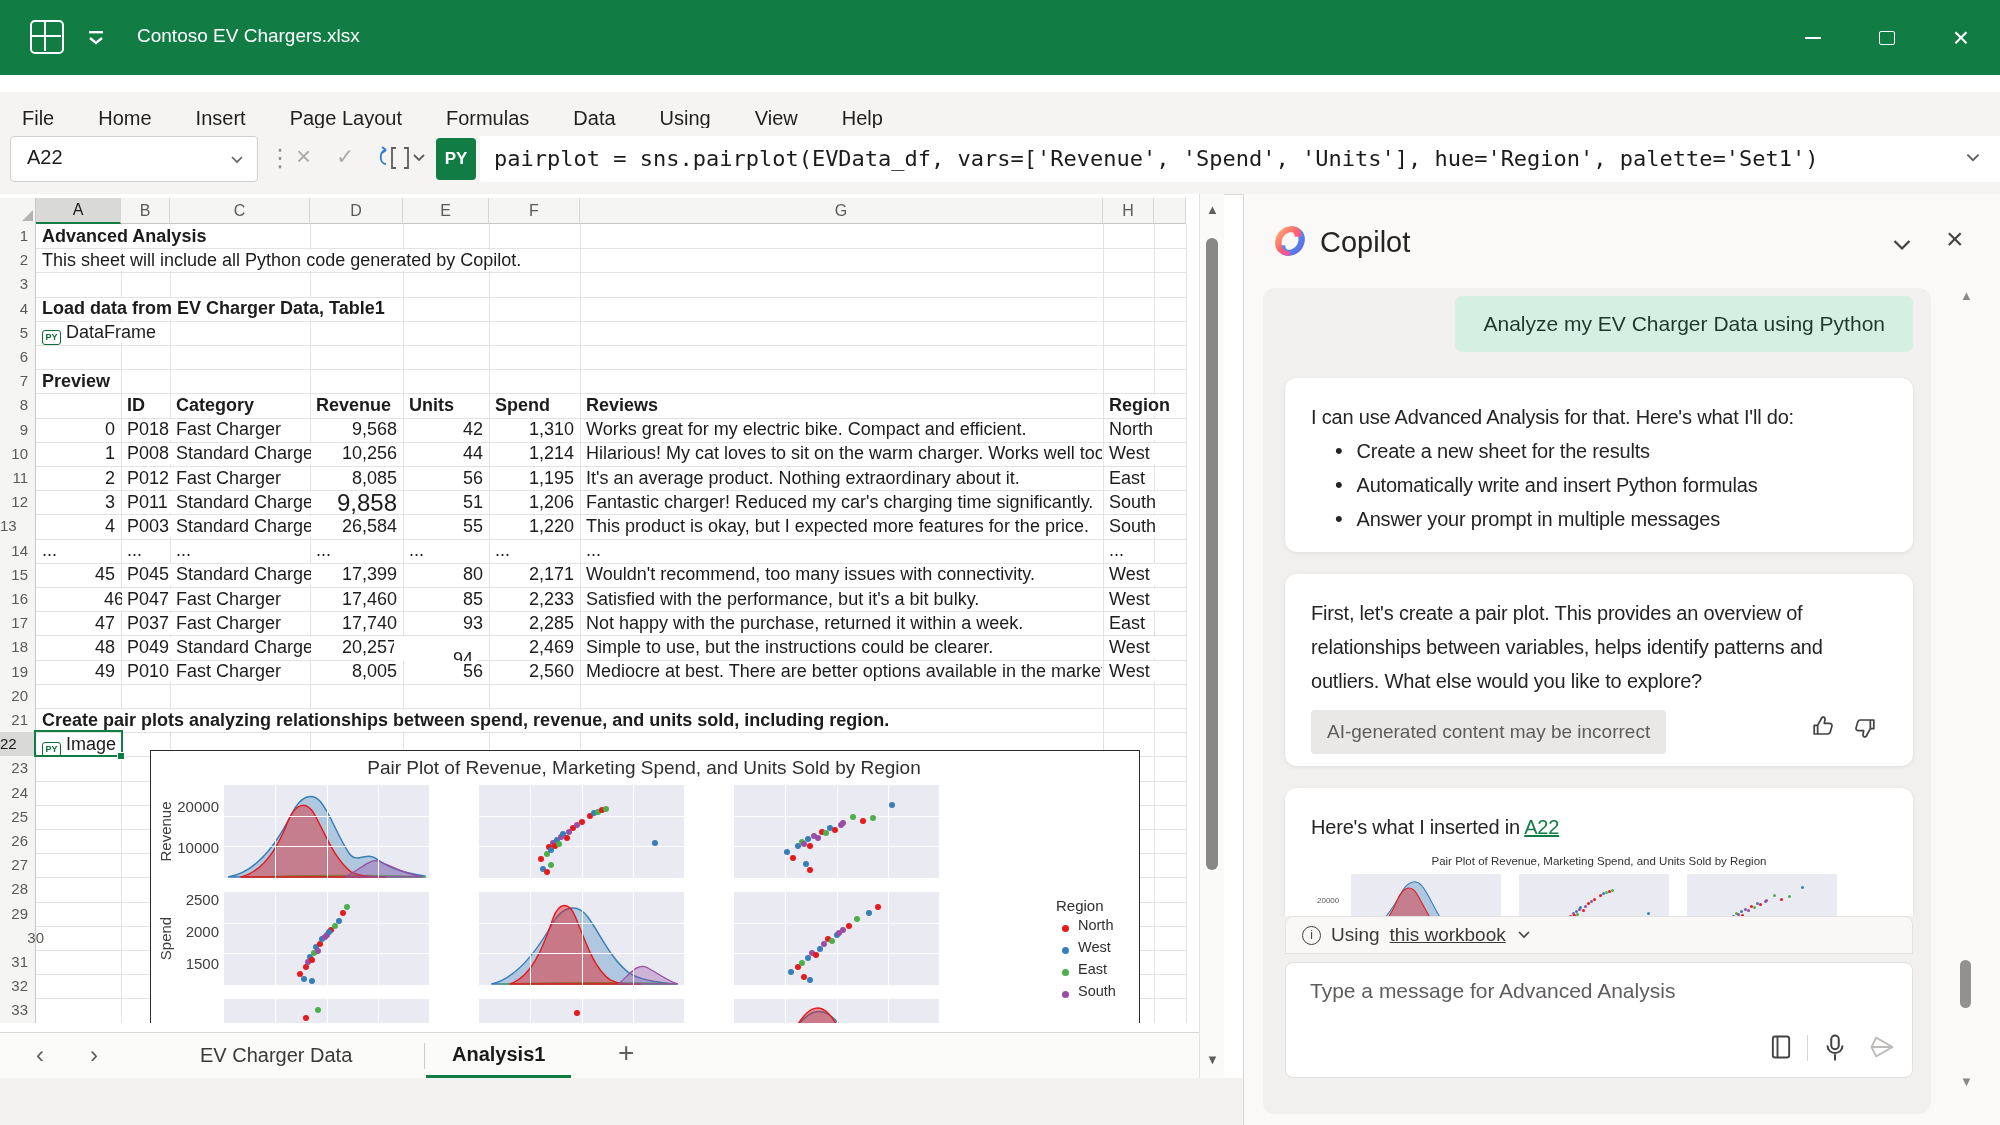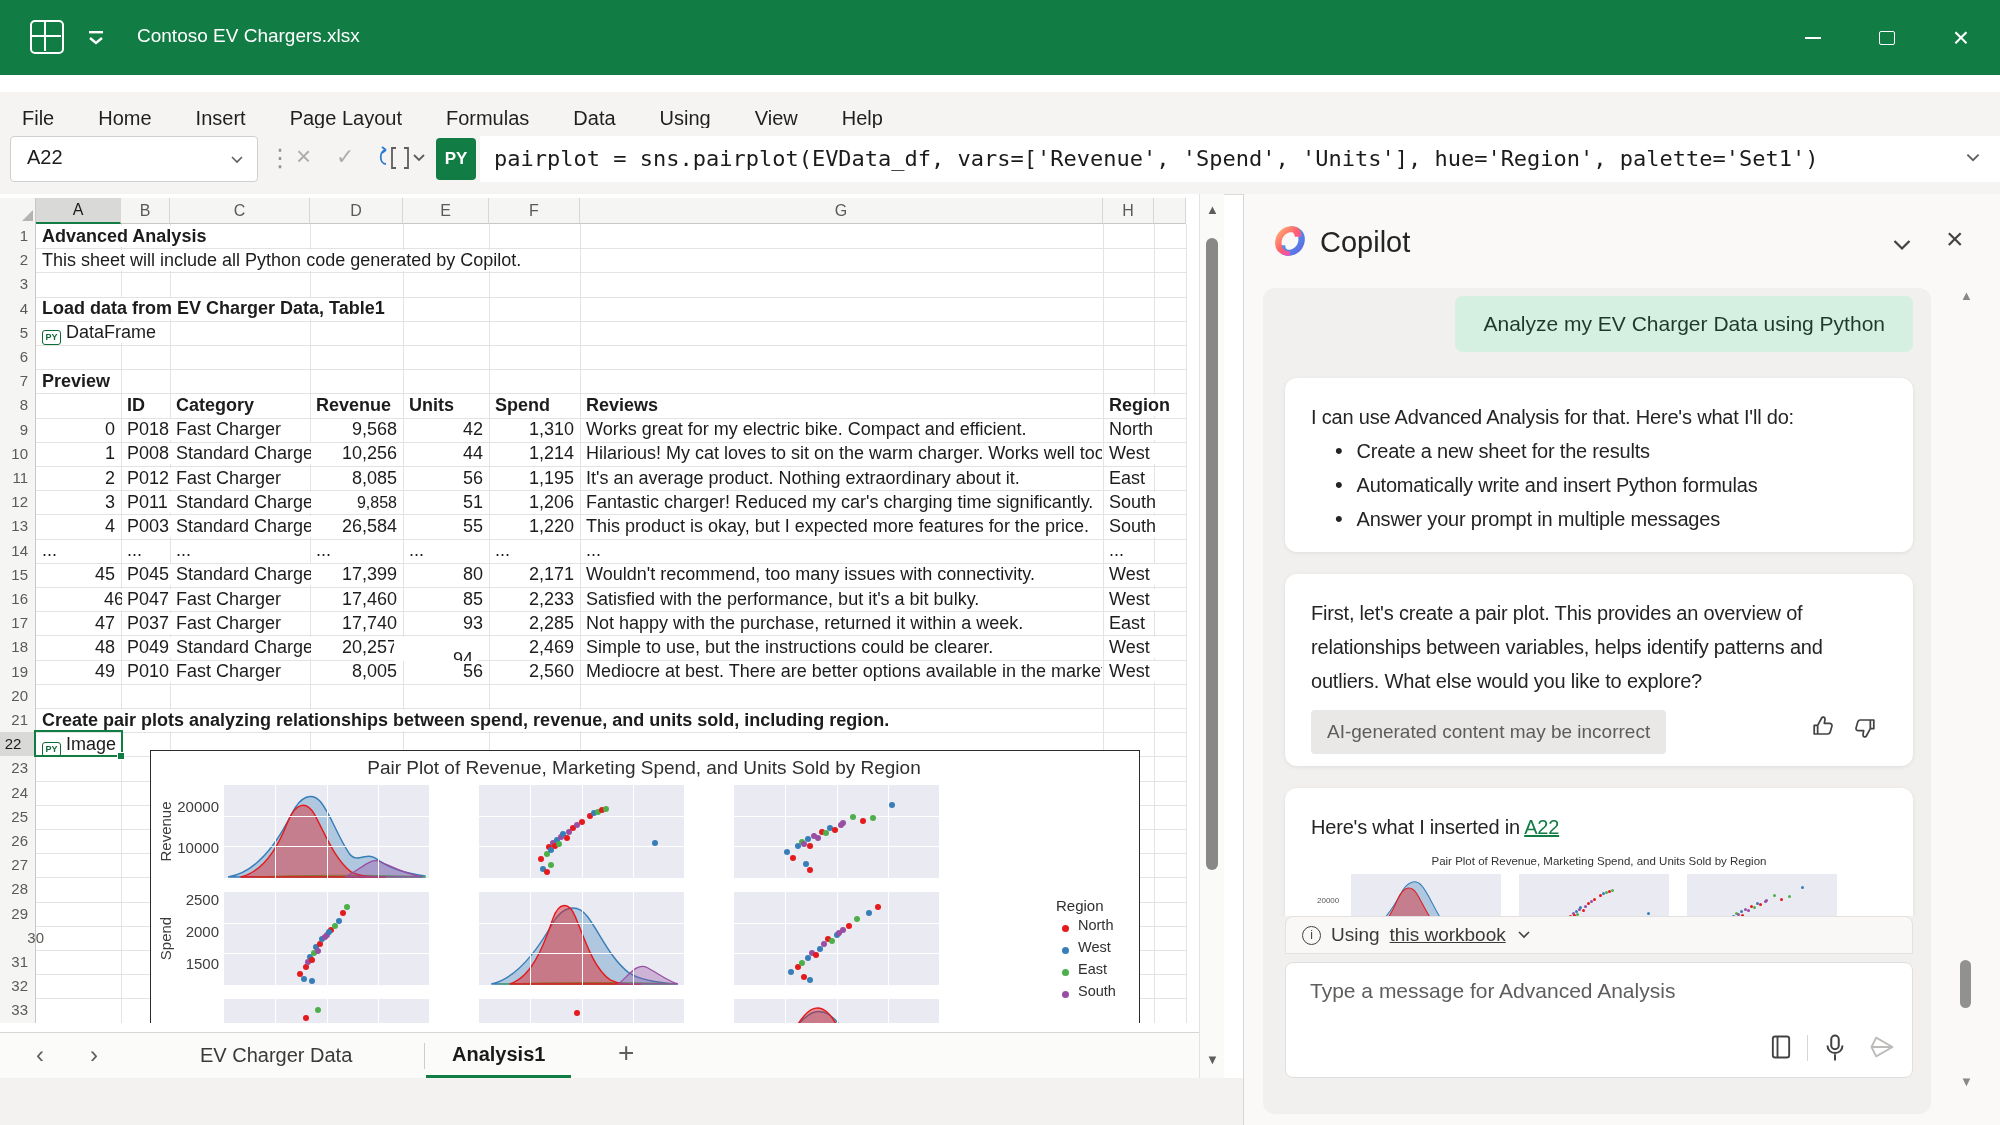--- a/index.html
+++ b/index.html
@@ -154,30 +154,30 @@
       <div style="position: absolute; left: 0px; top: 78.4px; width: 36px; height: 24.2px; line-height: 24.2px; text-align: right; padding-right: 8px; box-sizing: border-box; font-size: 15px; color: rgb(91, 90, 88);">3</div>
       <div style="position: absolute; left: 0px; top: 102.6px; width: 36px; height: 24.2px; line-height: 24.2px; text-align: right; padding-right: 8px; box-sizing: border-box; font-size: 15px; color: rgb(91, 90, 88);">4</div>
       <div style="position: absolute; left: 0px; top: 126.8px; width: 36px; height: 24.2px; line-height: 24.2px; text-align: right; padding-right: 8px; box-sizing: border-box; font-size: 15px; color: rgb(91, 90, 88);">5</div>
       <div style="position: absolute; left: 0px; top: 151px; width: 36px; height: 24.2px; line-height: 24.2px; text-align: right; padding-right: 8px; box-sizing: border-box; font-size: 15px; color: rgb(91, 90, 88);">6</div>
       <div style="position: absolute; left: 0px; top: 175.2px; width: 36px; height: 24.2px; line-height: 24.2px; text-align: right; padding-right: 8px; box-sizing: border-box; font-size: 15px; color: rgb(91, 90, 88);">7</div>
       <div style="position: absolute; left: 0px; top: 199.4px; width: 36px; height: 24.2px; line-height: 24.2px; text-align: right; padding-right: 8px; box-sizing: border-box; font-size: 15px; color: rgb(91, 90, 88);">8</div>
       <div style="position: absolute; left: 0px; top: 223.6px; width: 36px; height: 24.2px; line-height: 24.2px; text-align: right; padding-right: 8px; box-sizing: border-box; font-size: 15px; color: rgb(91, 90, 88);">9</div>
       <div style="position: absolute; left: 0px; top: 247.8px; width: 36px; height: 24.2px; line-height: 24.2px; text-align: right; padding-right: 8px; box-sizing: border-box; font-size: 15px; color: rgb(91, 90, 88);">10</div>
       <div style="position: absolute; left: 0px; top: 272px; width: 36px; height: 24.2px; line-height: 24.2px; text-align: right; padding-right: 8px; box-sizing: border-box; font-size: 15px; color: rgb(91, 90, 88);">11</div>
       <div style="position: absolute; left: 0px; top: 296.2px; width: 36px; height: 24.2px; line-height: 24.2px; text-align: right; padding-right: 8px; box-sizing: border-box; font-size: 15px; color: rgb(91, 90, 88);">12</div>
-      <div style="position: absolute; left: 0px; top: 320.4px; width: 36px; height: 24.2px; line-height: 24.2px; text-align: right; padding-right: 8px; box-sizing: border-box; font-size: 15px; color: rgb(91, 90, 88);">13</div>
+      <div style="position: absolute; left: 0px; top: 320.4px; width: 36px; height: 24.2px; line-height: 24.2px; text-align: left; padding-right: 8px; box-sizing: border-box; font-size: 15px; color: rgb(91, 90, 88);">13</div>
       <div style="position: absolute; left: 0px; top: 344.6px; width: 36px; height: 24.2px; line-height: 24.2px; text-align: right; padding-right: 8px; box-sizing: border-box; font-size: 15px; color: rgb(91, 90, 88);">14</div>
       <div style="position: absolute; left: 0px; top: 368.8px; width: 36px; height: 24.2px; line-height: 24.2px; text-align: right; padding-right: 8px; box-sizing: border-box; font-size: 15px; color: rgb(91, 90, 88);">15</div>
       <div style="position: absolute; left: 0px; top: 393px; width: 36px; height: 24.2px; line-height: 24.2px; text-align: right; padding-right: 8px; box-sizing: border-box; font-size: 15px; color: rgb(91, 90, 88);">16</div>
       <div style="position: absolute; left: 0px; top: 417.2px; width: 36px; height: 24.2px; line-height: 24.2px; text-align: right; padding-right: 8px; box-sizing: border-box; font-size: 15px; color: rgb(91, 90, 88);">17</div>
       <div style="position: absolute; left: 0px; top: 441.4px; width: 36px; height: 24.2px; line-height: 24.2px; text-align: right; padding-right: 8px; box-sizing: border-box; font-size: 15px; color: rgb(91, 90, 88);">18</div>
       <div style="position: absolute; left: 0px; top: 465.6px; width: 36px; height: 24.2px; line-height: 24.2px; text-align: right; padding-right: 8px; box-sizing: border-box; font-size: 15px; color: rgb(91, 90, 88);">19</div>
       <div style="position: absolute; left: 0px; top: 489.8px; width: 36px; height: 24.2px; line-height: 24.2px; text-align: right; padding-right: 8px; box-sizing: border-box; font-size: 15px; color: rgb(91, 90, 88);">20</div>
       <div style="position: absolute; left: 0px; top: 514px; width: 36px; height: 24.2px; line-height: 24.2px; text-align: right; padding-right: 8px; box-sizing: border-box; font-size: 15px; color: rgb(91, 90, 88);">21</div>
-      <div style="position: absolute; left: 0px; top: 538.2px; width: 36px; height: 24.2px; line-height: 24.2px; text-align: center; padding-right: 8px; box-sizing: border-box; font-size: 15px; color: rgb(26, 26, 26); background: rgb(217, 217, 216); border-right: 2px solid rgb(17, 124, 68);">22</div>
+      <div style="position: absolute; left: 0px; top: 538.2px; width: 36px; height: 24.2px; line-height: 24.2px; text-align: left; padding-right: 8px; box-sizing: border-box; font-size: 15px; color: rgb(26, 26, 26); background: rgb(217, 217, 216); border-right: 2px solid rgb(17, 124, 68);">22</div>
       <div style="position: absolute; left: 0px; top: 562.4px; width: 36px; height: 24.2px; line-height: 24.2px; text-align: right; padding-right: 8px; box-sizing: border-box; font-size: 15px; color: rgb(91, 90, 88);">23</div>
       <div style="position: absolute; left: 0px; top: 586.6px; width: 36px; height: 24.2px; line-height: 24.2px; text-align: right; padding-right: 8px; box-sizing: border-box; font-size: 15px; color: rgb(91, 90, 88);">24</div>
       <div style="position: absolute; left: 0px; top: 610.8px; width: 36px; height: 24.2px; line-height: 24.2px; text-align: right; padding-right: 8px; box-sizing: border-box; font-size: 15px; color: rgb(91, 90, 88);">25</div>
       <div style="position: absolute; left: 0px; top: 635px; width: 36px; height: 24.2px; line-height: 24.2px; text-align: right; padding-right: 8px; box-sizing: border-box; font-size: 15px; color: rgb(91, 90, 88);">26</div>
       <div style="position: absolute; left: 0px; top: 659.2px; width: 36px; height: 24.2px; line-height: 24.2px; text-align: right; padding-right: 8px; box-sizing: border-box; font-size: 15px; color: rgb(91, 90, 88);">27</div>
       <div style="position: absolute; left: 0px; top: 683.4px; width: 36px; height: 24.2px; line-height: 24.2px; text-align: right; padding-right: 8px; box-sizing: border-box; font-size: 15px; color: rgb(91, 90, 88);">28</div>
       <div style="position: absolute; left: 0px; top: 707.6px; width: 36px; height: 24.2px; line-height: 24.2px; text-align: right; padding-right: 8px; box-sizing: border-box; font-size: 15px; color: rgb(91, 90, 88);">29</div>
       <div style="position: absolute; left: 16px; top: 731.8px; width: 36px; height: 24.2px; line-height: 24.2px; text-align: right; padding-right: 8px; box-sizing: border-box; font-size: 15px; color: rgb(91, 90, 88);">30</div>
       <div style="position: absolute; left: 0px; top: 756px; width: 36px; height: 24.2px; line-height: 24.2px; text-align: right; padding-right: 8px; box-sizing: border-box; font-size: 15px; color: rgb(91, 90, 88);">31</div>
       <div style="position: absolute; left: 0px; top: 780.2px; width: 36px; height: 24.2px; line-height: 24.2px; text-align: right; padding-right: 8px; box-sizing: border-box; font-size: 15px; color: rgb(91, 90, 88);">32</div>
@@ -258,21 +258,21 @@
       <div style="position: absolute; left: 122px; top: 273.5px; height: 21.2px; line-height: 21.2px; font-size: 18px; color: rgb(28, 28, 28); background: rgb(255, 255, 255); padding: 0px 5px; white-space: nowrap; z-index: 2;">P012</div>
       <div style="position: absolute; left: 171px; top: 273.5px; height: 21.2px; line-height: 21.2px; font-size: 18px; color: rgb(28, 28, 28); background: rgb(255, 255, 255); padding: 0px 5px; white-space: nowrap; z-index: 2;">Fast Charger</div>
       <div style="position: absolute; left: 311px; top: 273.5px; height: 21.2px; line-height: 21.2px; font-size: 18px; color: rgb(28, 28, 28); background: rgb(255, 255, 255); padding: 0px 5px; white-space: nowrap; z-index: 2; width: 91px; box-sizing: border-box; text-align: right;">8,085</div>
       <div style="position: absolute; left: 404px; top: 273.5px; height: 21.2px; line-height: 21.2px; font-size: 18px; color: rgb(28, 28, 28); background: rgb(255, 255, 255); padding: 0px 5px; white-space: nowrap; z-index: 2; width: 84px; box-sizing: border-box; text-align: right;">56</div>
       <div style="position: absolute; left: 490px; top: 273.5px; height: 21.2px; line-height: 21.2px; font-size: 18px; color: rgb(28, 28, 28); background: rgb(255, 255, 255); padding: 0px 5px; white-space: nowrap; z-index: 2; width: 89px; box-sizing: border-box; text-align: right;">1,195</div>
       <div style="position: absolute; left: 581px; top: 273.5px; height: 21.2px; line-height: 21.2px; font-size: 18px; color: rgb(28, 28, 28); background: rgb(255, 255, 255); padding: 0px 5px; white-space: nowrap; z-index: 2; width: 521px; box-sizing: border-box; overflow: hidden;">It's an average product. Nothing extraordinary about it.</div>
       <div style="position: absolute; left: 1104px; top: 273.5px; height: 21.2px; line-height: 21.2px; font-size: 18px; color: rgb(28, 28, 28); background: rgb(255, 255, 255); padding: 0px 5px; white-space: nowrap; z-index: 2;">East</div>
       <div style="position: absolute; left: 37px; top: 297.7px; height: 21.2px; line-height: 21.2px; font-size: 18px; color: rgb(28, 28, 28); background: rgb(255, 255, 255); padding: 0px 5px; white-space: nowrap; z-index: 2; width: 83px; box-sizing: border-box; text-align: right;">3</div>
       <div style="position: absolute; left: 122px; top: 297.7px; height: 21.2px; line-height: 21.2px; font-size: 18px; color: rgb(28, 28, 28); background: rgb(255, 255, 255); padding: 0px 5px; white-space: nowrap; z-index: 2;">P011</div>
       <div style="position: absolute; left: 171px; top: 297.7px; height: 21.2px; line-height: 21.2px; font-size: 18px; color: rgb(28, 28, 28); background: rgb(255, 255, 255); padding: 0px 5px; white-space: nowrap; z-index: 2;">Standard Charger</div>
-      <div style="position: absolute; left: 311px; top: 297.7px; height: 21.2px; line-height: 21.2px; font-size: 16px; color: rgb(28, 28, 28); background: rgb(255, 255, 255); padding: 0px 5px; white-space: nowrap; z-index: 2; width: 91px; box-sizing: border-box; text-align: right;">9,858</div>
+      <div style="position: absolute; left: 311px; top: 297.7px; height: 21.2px; line-height: 21.2px; font-size: 24px; color: rgb(28, 28, 28); background: rgb(255, 255, 255); padding: 0px 5px; white-space: nowrap; z-index: 2; width: 91px; box-sizing: border-box; text-align: right;">9,858</div>
       <div style="position: absolute; left: 404px; top: 297.7px; height: 21.2px; line-height: 21.2px; font-size: 18px; color: rgb(28, 28, 28); background: rgb(255, 255, 255); padding: 0px 5px; white-space: nowrap; z-index: 2; width: 84px; box-sizing: border-box; text-align: right;">51</div>
       <div style="position: absolute; left: 490px; top: 297.7px; height: 21.2px; line-height: 21.2px; font-size: 18px; color: rgb(28, 28, 28); background: rgb(255, 255, 255); padding: 0px 5px; white-space: nowrap; z-index: 2; width: 89px; box-sizing: border-box; text-align: right;">1,206</div>
       <div style="position: absolute; left: 581px; top: 297.7px; height: 21.2px; line-height: 21.2px; font-size: 18px; color: rgb(28, 28, 28); background: rgb(255, 255, 255); padding: 0px 5px; white-space: nowrap; z-index: 2; width: 521px; box-sizing: border-box; overflow: hidden;">Fantastic charger! Reduced my car's charging time significantly.</div>
       <div style="position: absolute; left: 1104px; top: 297.7px; height: 21.2px; line-height: 21.2px; font-size: 18px; color: rgb(28, 28, 28); background: rgb(255, 255, 255); padding: 0px 5px; white-space: nowrap; z-index: 2;">South</div>
       <div style="position: absolute; left: 37px; top: 321.9px; height: 21.2px; line-height: 21.2px; font-size: 18px; color: rgb(28, 28, 28); background: rgb(255, 255, 255); padding: 0px 5px; white-space: nowrap; z-index: 2; width: 83px; box-sizing: border-box; text-align: right;">4</div>
       <div style="position: absolute; left: 122px; top: 321.9px; height: 21.2px; line-height: 21.2px; font-size: 18px; color: rgb(28, 28, 28); background: rgb(255, 255, 255); padding: 0px 5px; white-space: nowrap; z-index: 2;">P003</div>
       <div style="position: absolute; left: 171px; top: 321.9px; height: 21.2px; line-height: 21.2px; font-size: 18px; color: rgb(28, 28, 28); background: rgb(255, 255, 255); padding: 0px 5px; white-space: nowrap; z-index: 2;">Standard Charger</div>
       <div style="position: absolute; left: 311px; top: 321.9px; height: 21.2px; line-height: 21.2px; font-size: 18px; color: rgb(28, 28, 28); background: rgb(255, 255, 255); padding: 0px 5px; white-space: nowrap; z-index: 2; width: 91px; box-sizing: border-box; text-align: right;">26,584</div>
       <div style="position: absolute; left: 404px; top: 321.9px; height: 21.2px; line-height: 21.2px; font-size: 18px; color: rgb(28, 28, 28); background: rgb(255, 255, 255); padding: 0px 5px; white-space: nowrap; z-index: 2; width: 84px; box-sizing: border-box; text-align: right;">55</div>
       <div style="position: absolute; left: 490px; top: 321.9px; height: 21.2px; line-height: 21.2px; font-size: 18px; color: rgb(28, 28, 28); background: rgb(255, 255, 255); padding: 0px 5px; white-space: nowrap; z-index: 2; width: 89px; box-sizing: border-box; text-align: right;">1,220</div>

